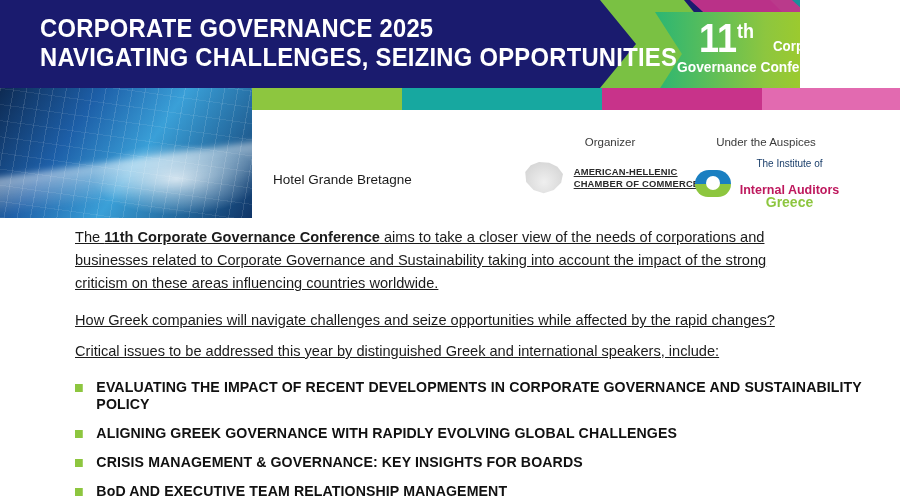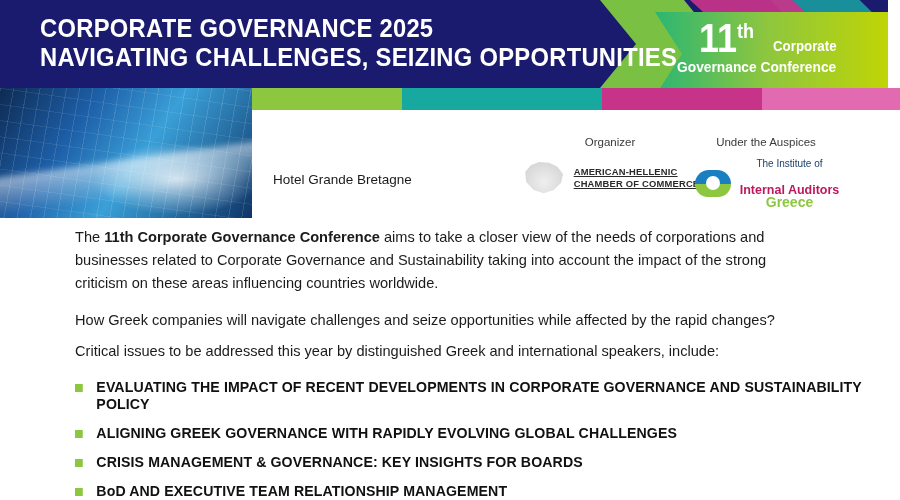--- a/index.html
+++ b/index.html
@@ -18,21 +18,21 @@
     position: relative;
     width: 900px;
     height: 500px;
     overflow: hidden;
   }
 
   
   .header {
     position: absolute;
     top: 0; left: 0;
-    width: 888px;
+    width: 800px;
     height: 88px;
     background: #1a1b6e;
     overflow: hidden;
   }
   .header-title {
     position: absolute;
     left: 40px;
     top: 14px;
     color: #ffffff;
     font-family: "Liberation Sans Narrow", "Liberation Sans", sans-serif;
@@ -287,20 +287,21 @@
     left: 0;
     top: 226px;
     width: 900px;
   }
   .para {
     margin: 0 0 14px 0;
     padding: 0 100px 0 75px;
     font-size: 14.6px;
     line-height: 23px;
     color: #1b1b1b;
+    text-decoration: underline;
   }
   .para b { font-weight: bold; }
   .para.tight { margin-bottom: 8px; }
 
   .bullets {
     margin: 16px 0 0 0;
     padding: 0 7px 0 75px;
     list-style: none;
   }
   .bullets li {

